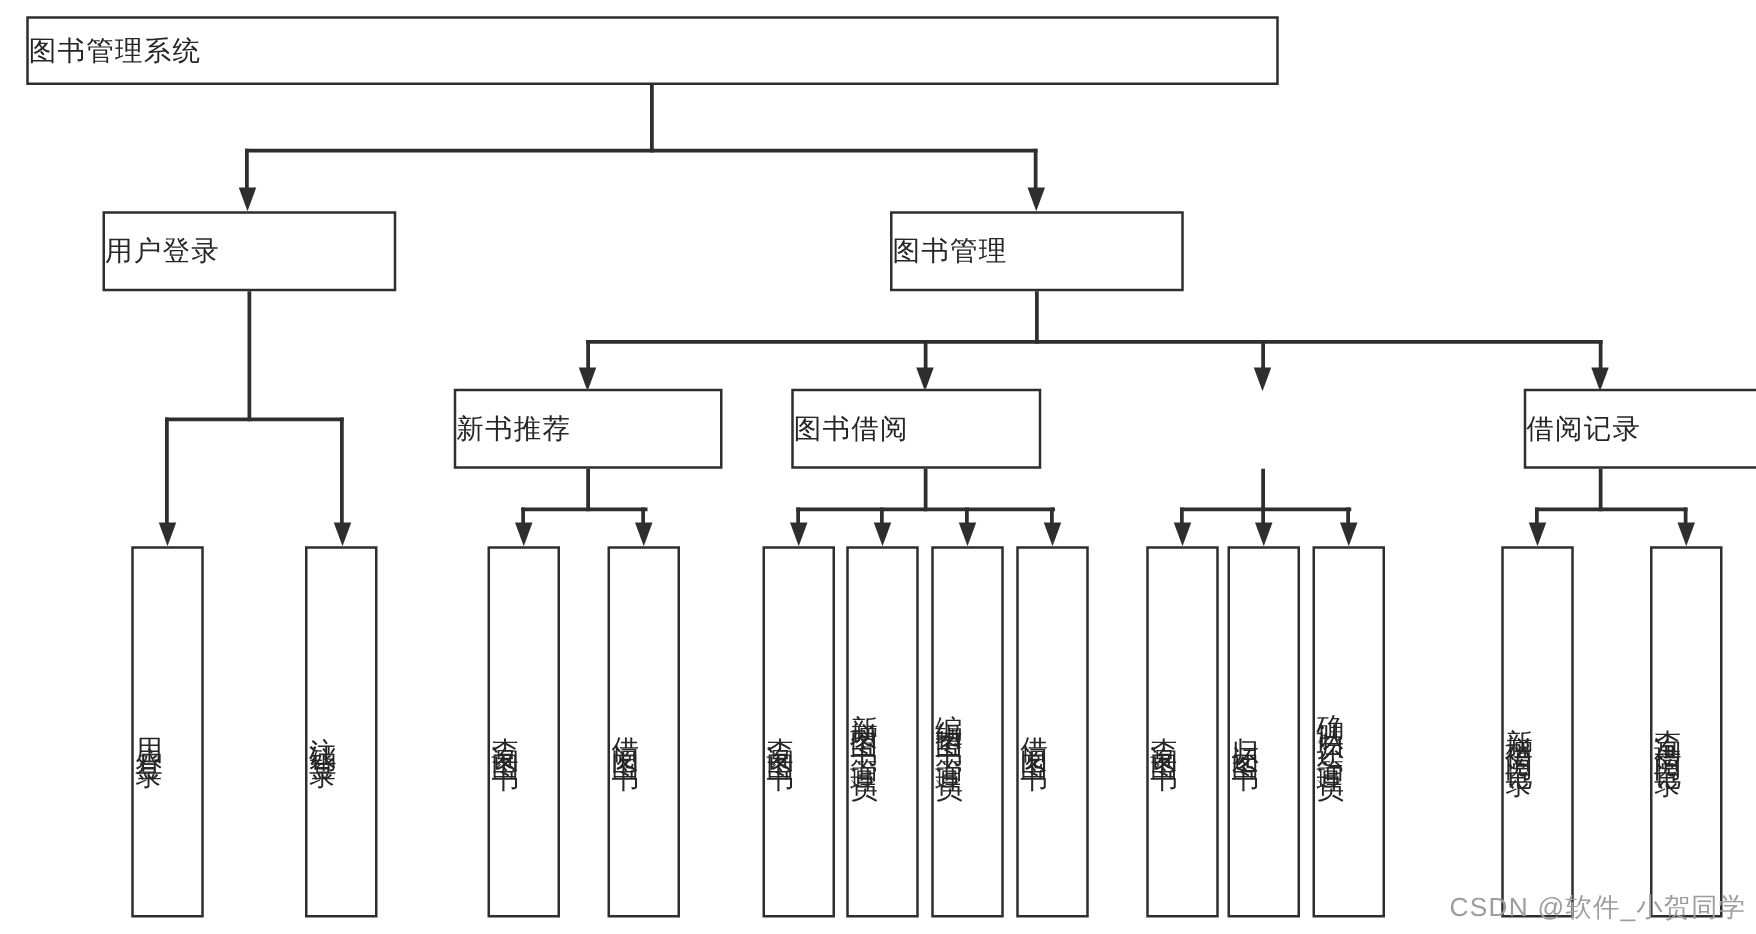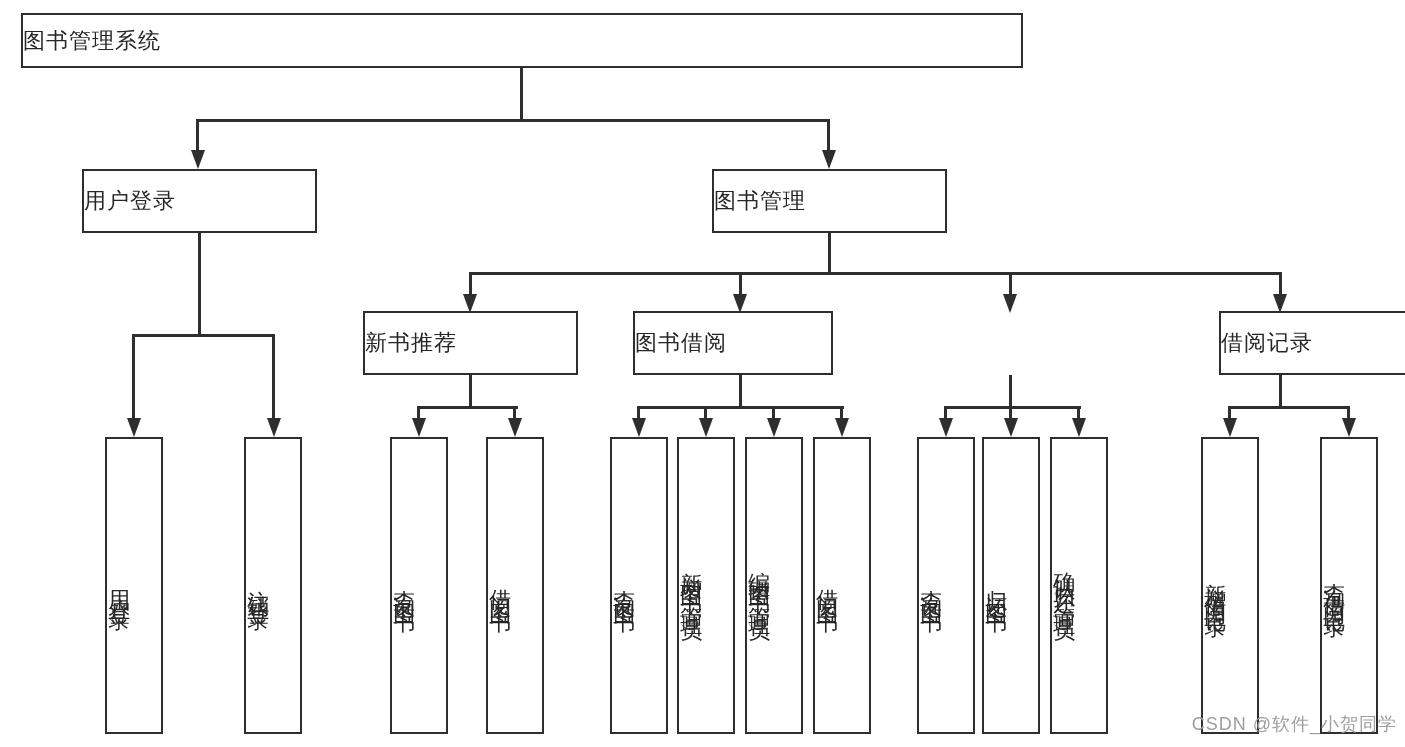--- a/index.html
+++ b/index.html
@@ -20,21 +20,21 @@
     font-size:22px;line-height:1.1;white-space:nowrap;
   }
   .vline{position:absolute;width:3px;background:#2e2e2e;}
   .hline{position:absolute;height:3px;background:#2e2e2e;}
   .arrow{
     position:absolute;width:0;height:0;
     border-left:7px solid transparent;border-right:7px solid transparent;
     border-top:19px solid #2e2e2e;
   }
   .watermark{
-    position:absolute;top:712px;right:8px;font-size:18px;color:#9d9d9d;
+    position:absolute;top:712px;right:8px;font-size:21px;color:#9d9d9d;
     letter-spacing:1px;z-index:5;white-space:nowrap;
   }
 </style>
 </head>
 <body>
 
 <div class="canvas">
 
   <div class="box" style="left:21px;top:13px;width:1002px;height:55px">
     <span class="lbl">图书管理系统</span>

